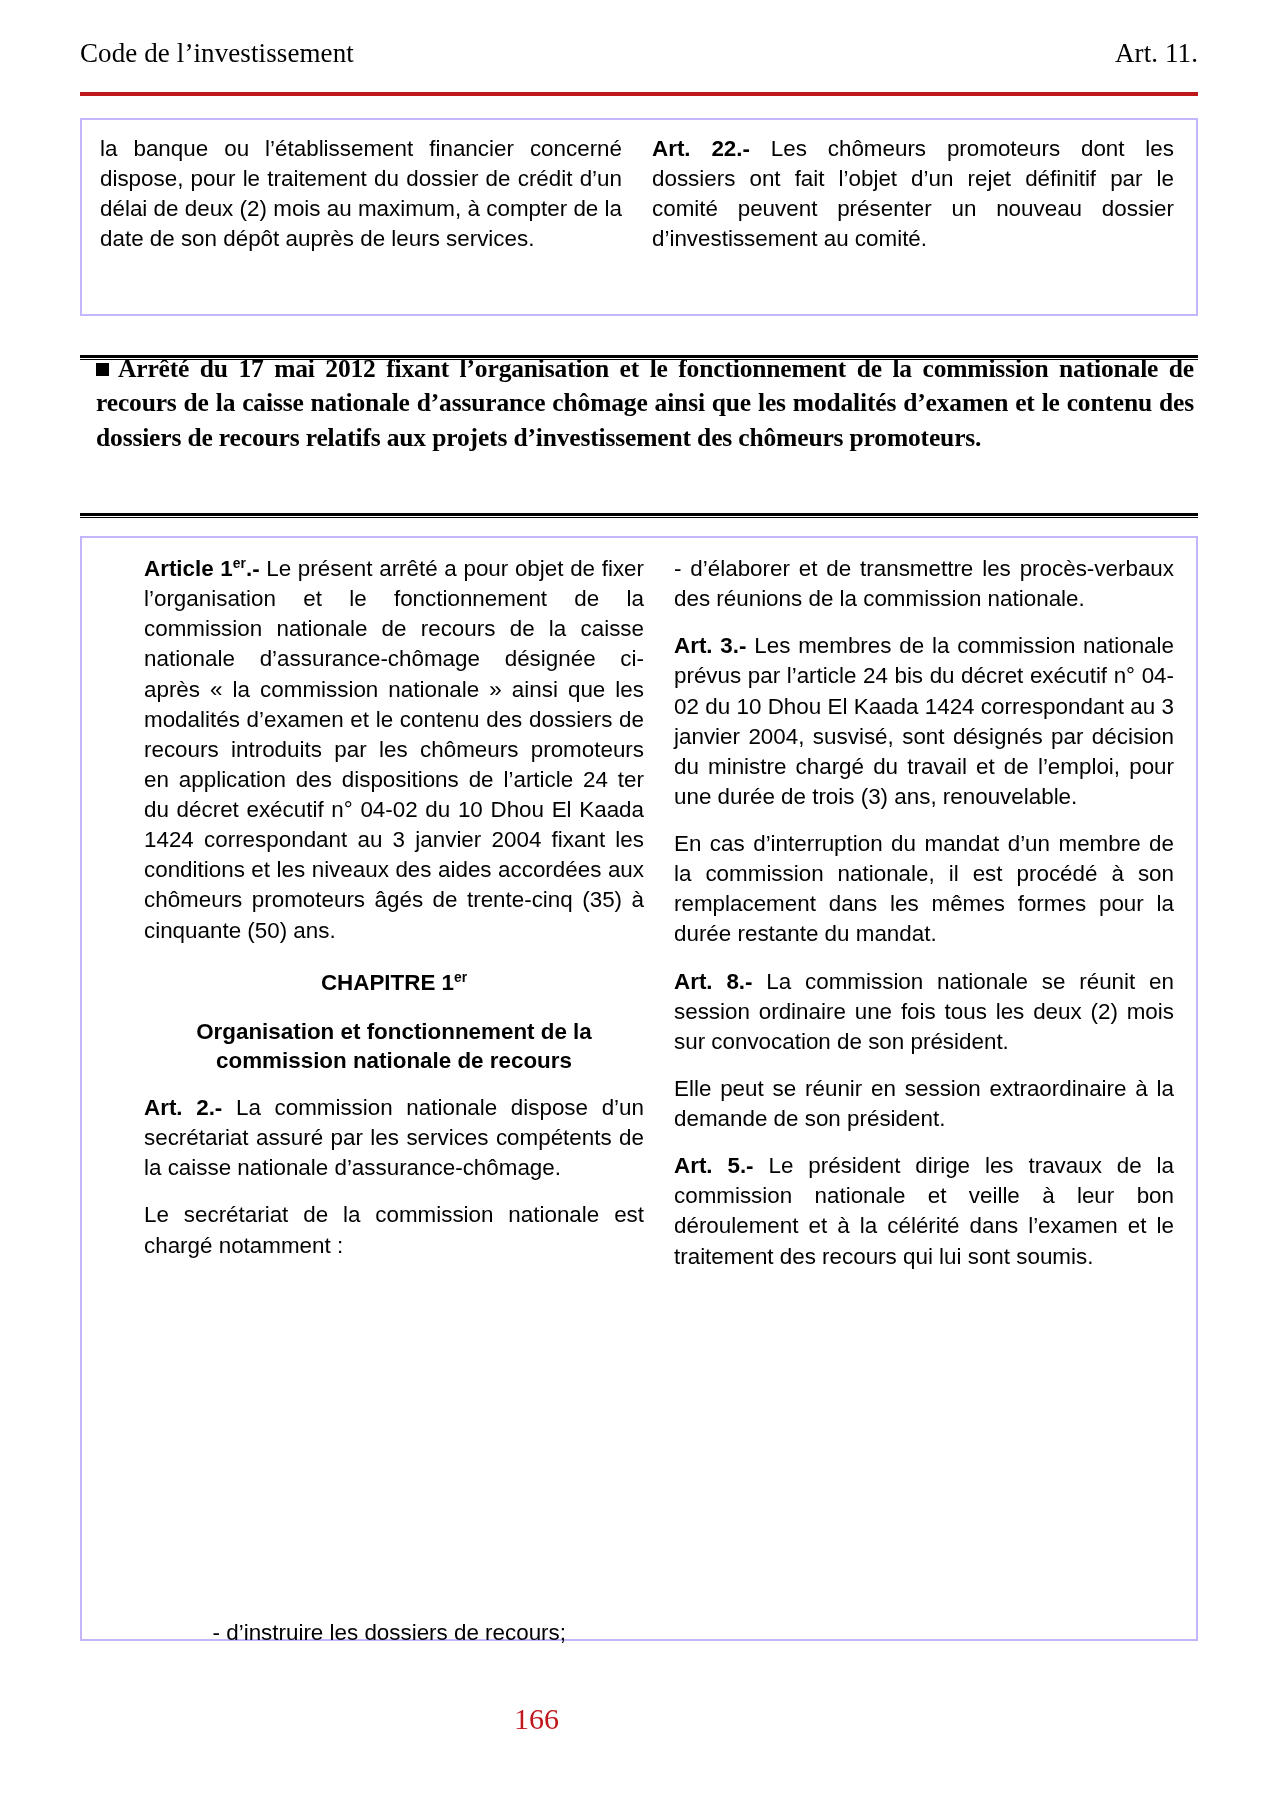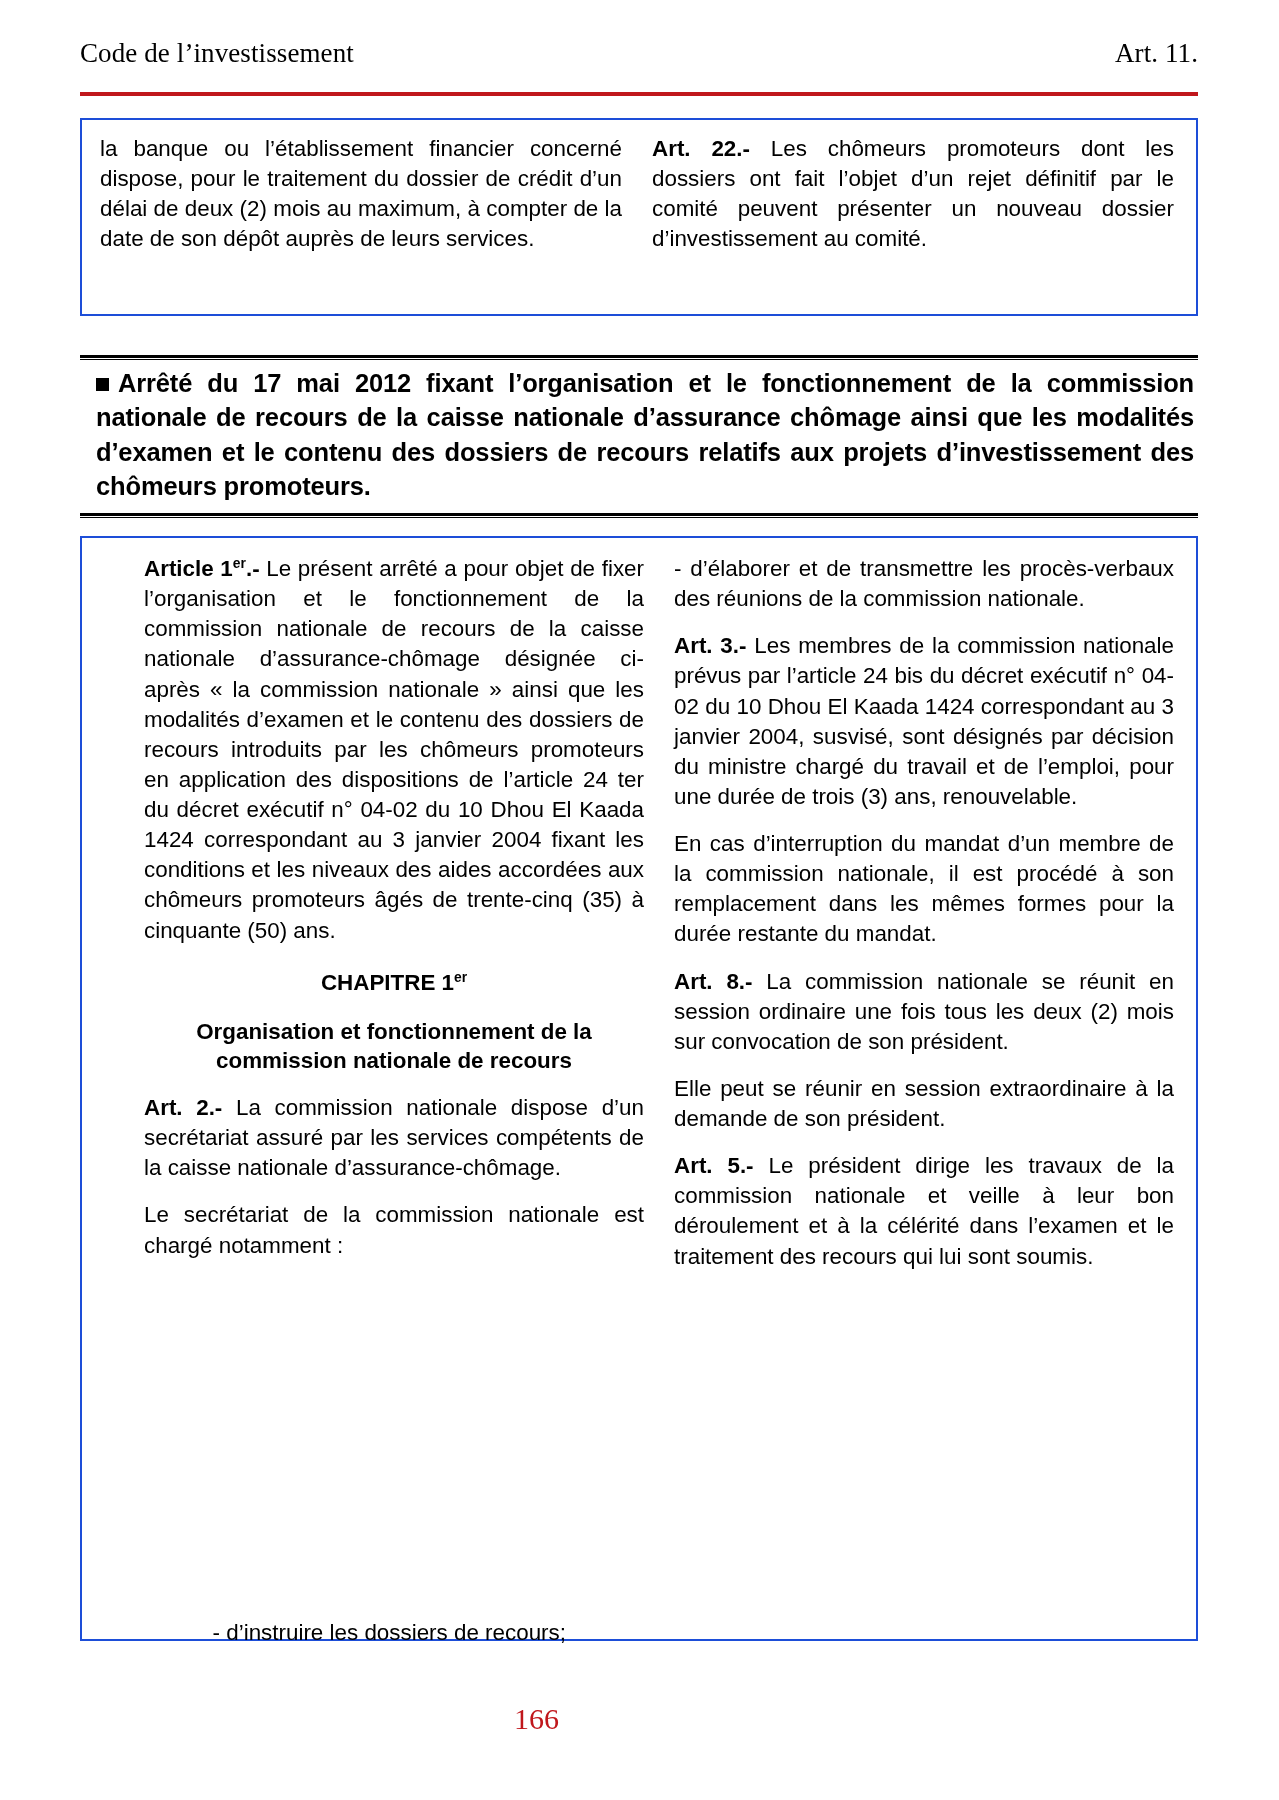--- a/index.html
+++ b/index.html
@@ -48,21 +48,21 @@
     top: 92px;
     width: 1118px;
     height: 4px;
     background: #c0171c;
   }
 
   
   .box {
     position: absolute;
     box-sizing: border-box;
-    border: 2px solid #1d4ed8;
+    border: 2px solid #c4b5fd;
   }
   .cols {
     display: flex;
     gap: 28px;
     box-sizing: border-box;
   }
   .col {
     flex: 1 1 0;
     min-width: 0;
   }
@@ -102,23 +102,23 @@
     box-sizing: border-box;
   }
   #banner-top-rule {
     top: 355px;
     height: 0;
     border-top: 3px solid #000;
     border-bottom: 1px solid #000;
     height: 5px;
   }
   #banner-text {
-    top: 366px;
+    top: 352px;
     padding: 0 4px 0 16px;
-    font-family: Liberation Sans, sans-serif;
+    font-family: Liberation Serif, serif;
     font-weight: bold;
     font-size: 25.5px;
     line-height: 1.345;
     text-align: justify;
     letter-spacing: -0.15px;
   }
   #banner-text .sq {
     display: inline-block;
     width: 13px;
     height: 13px;

